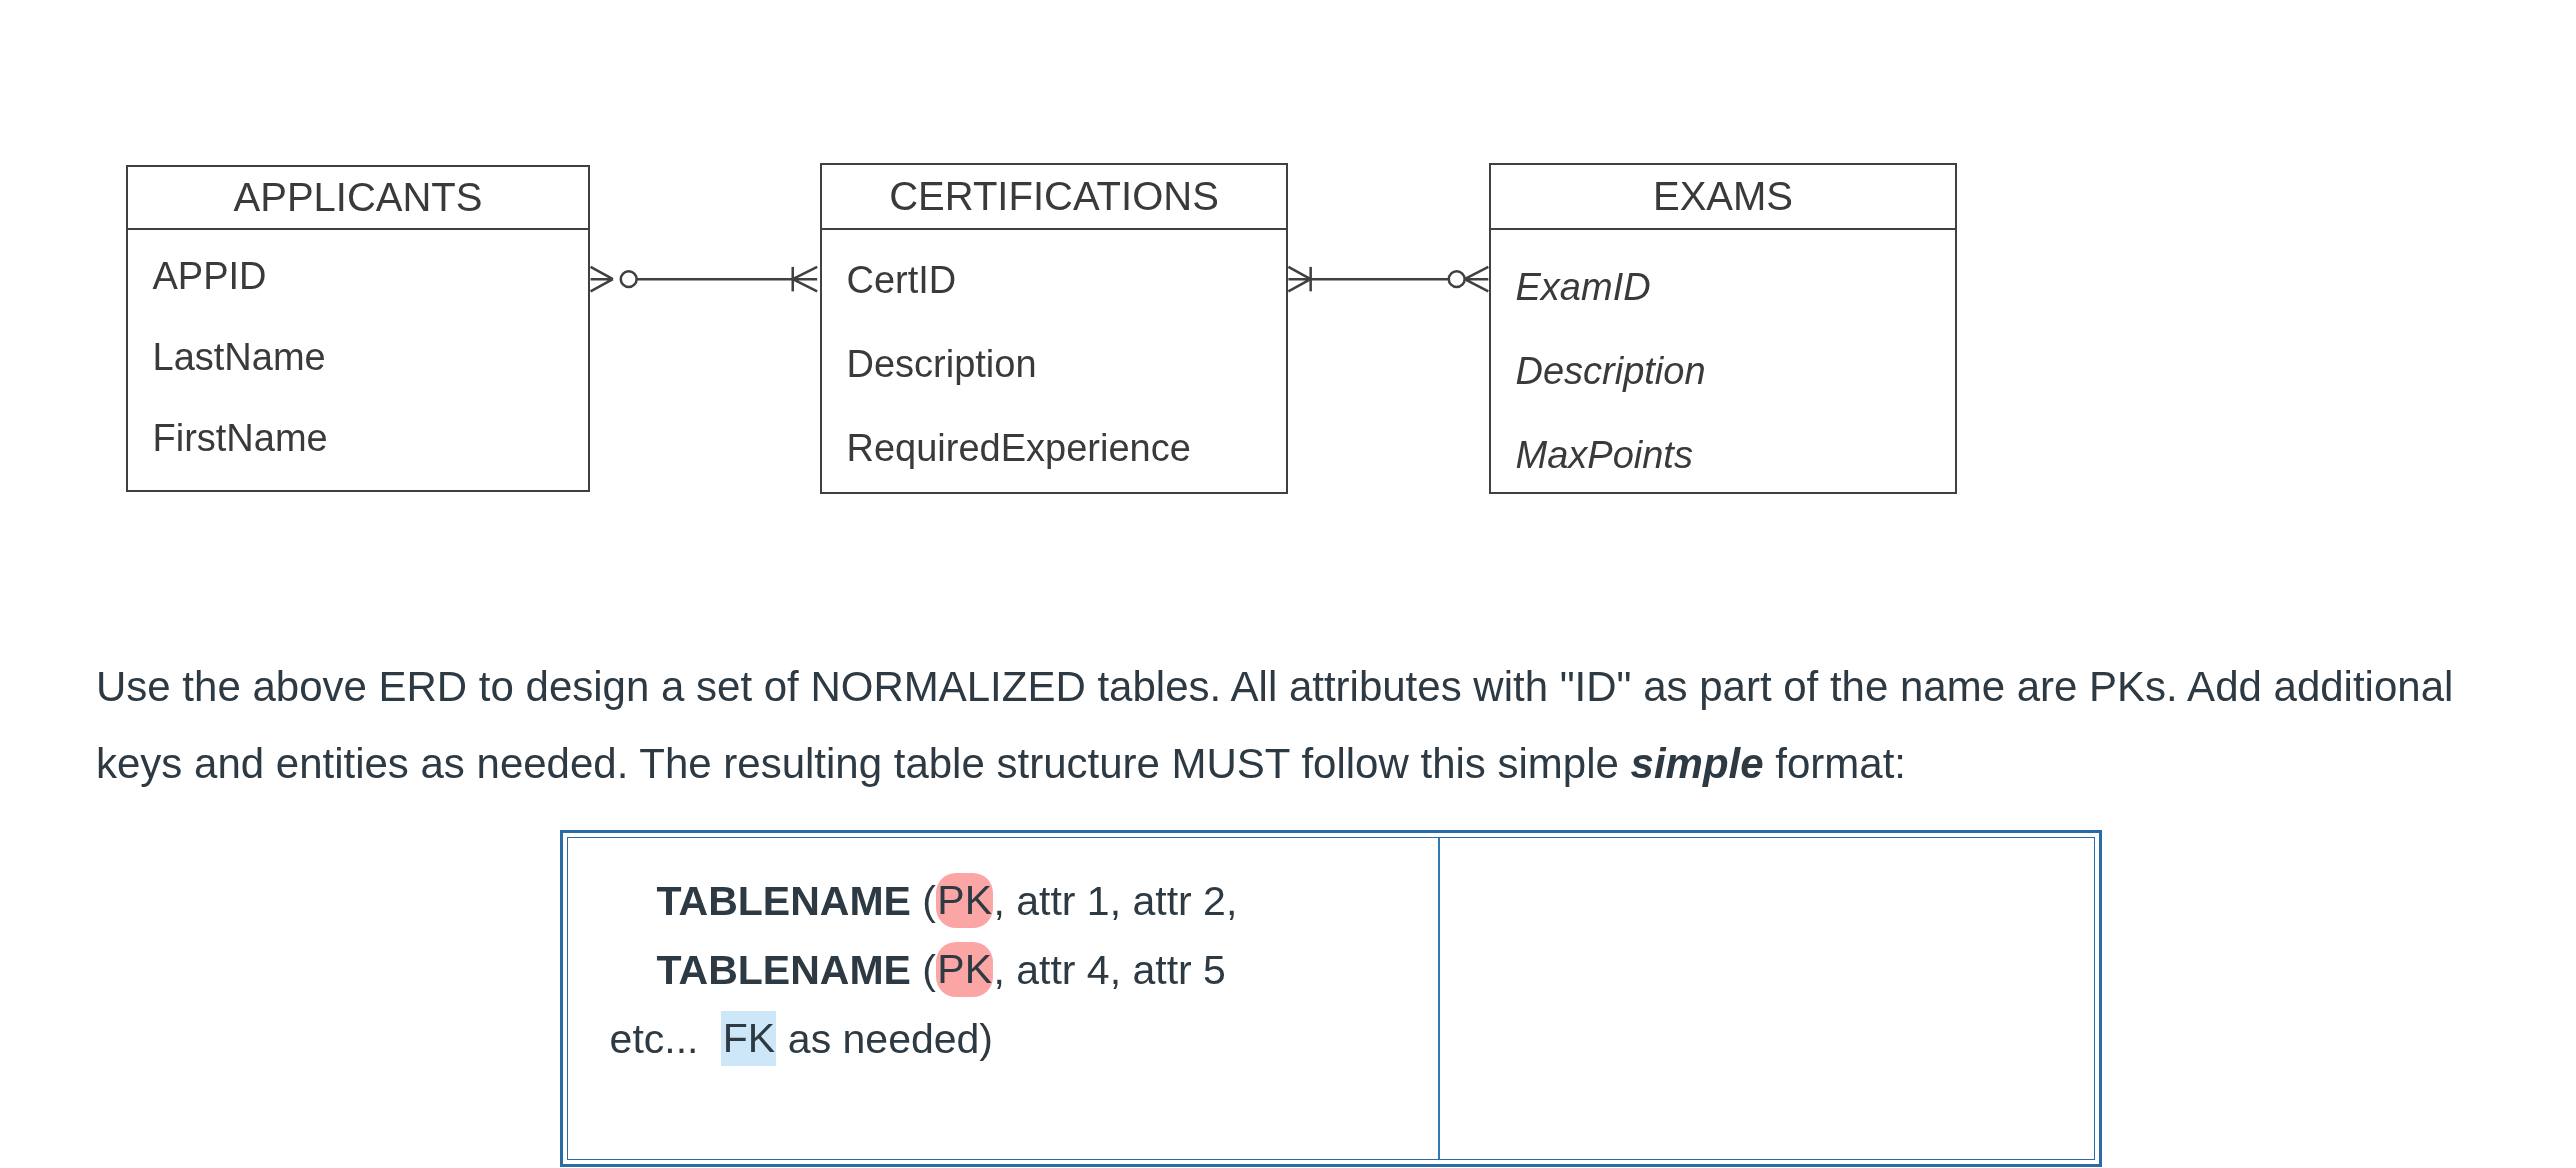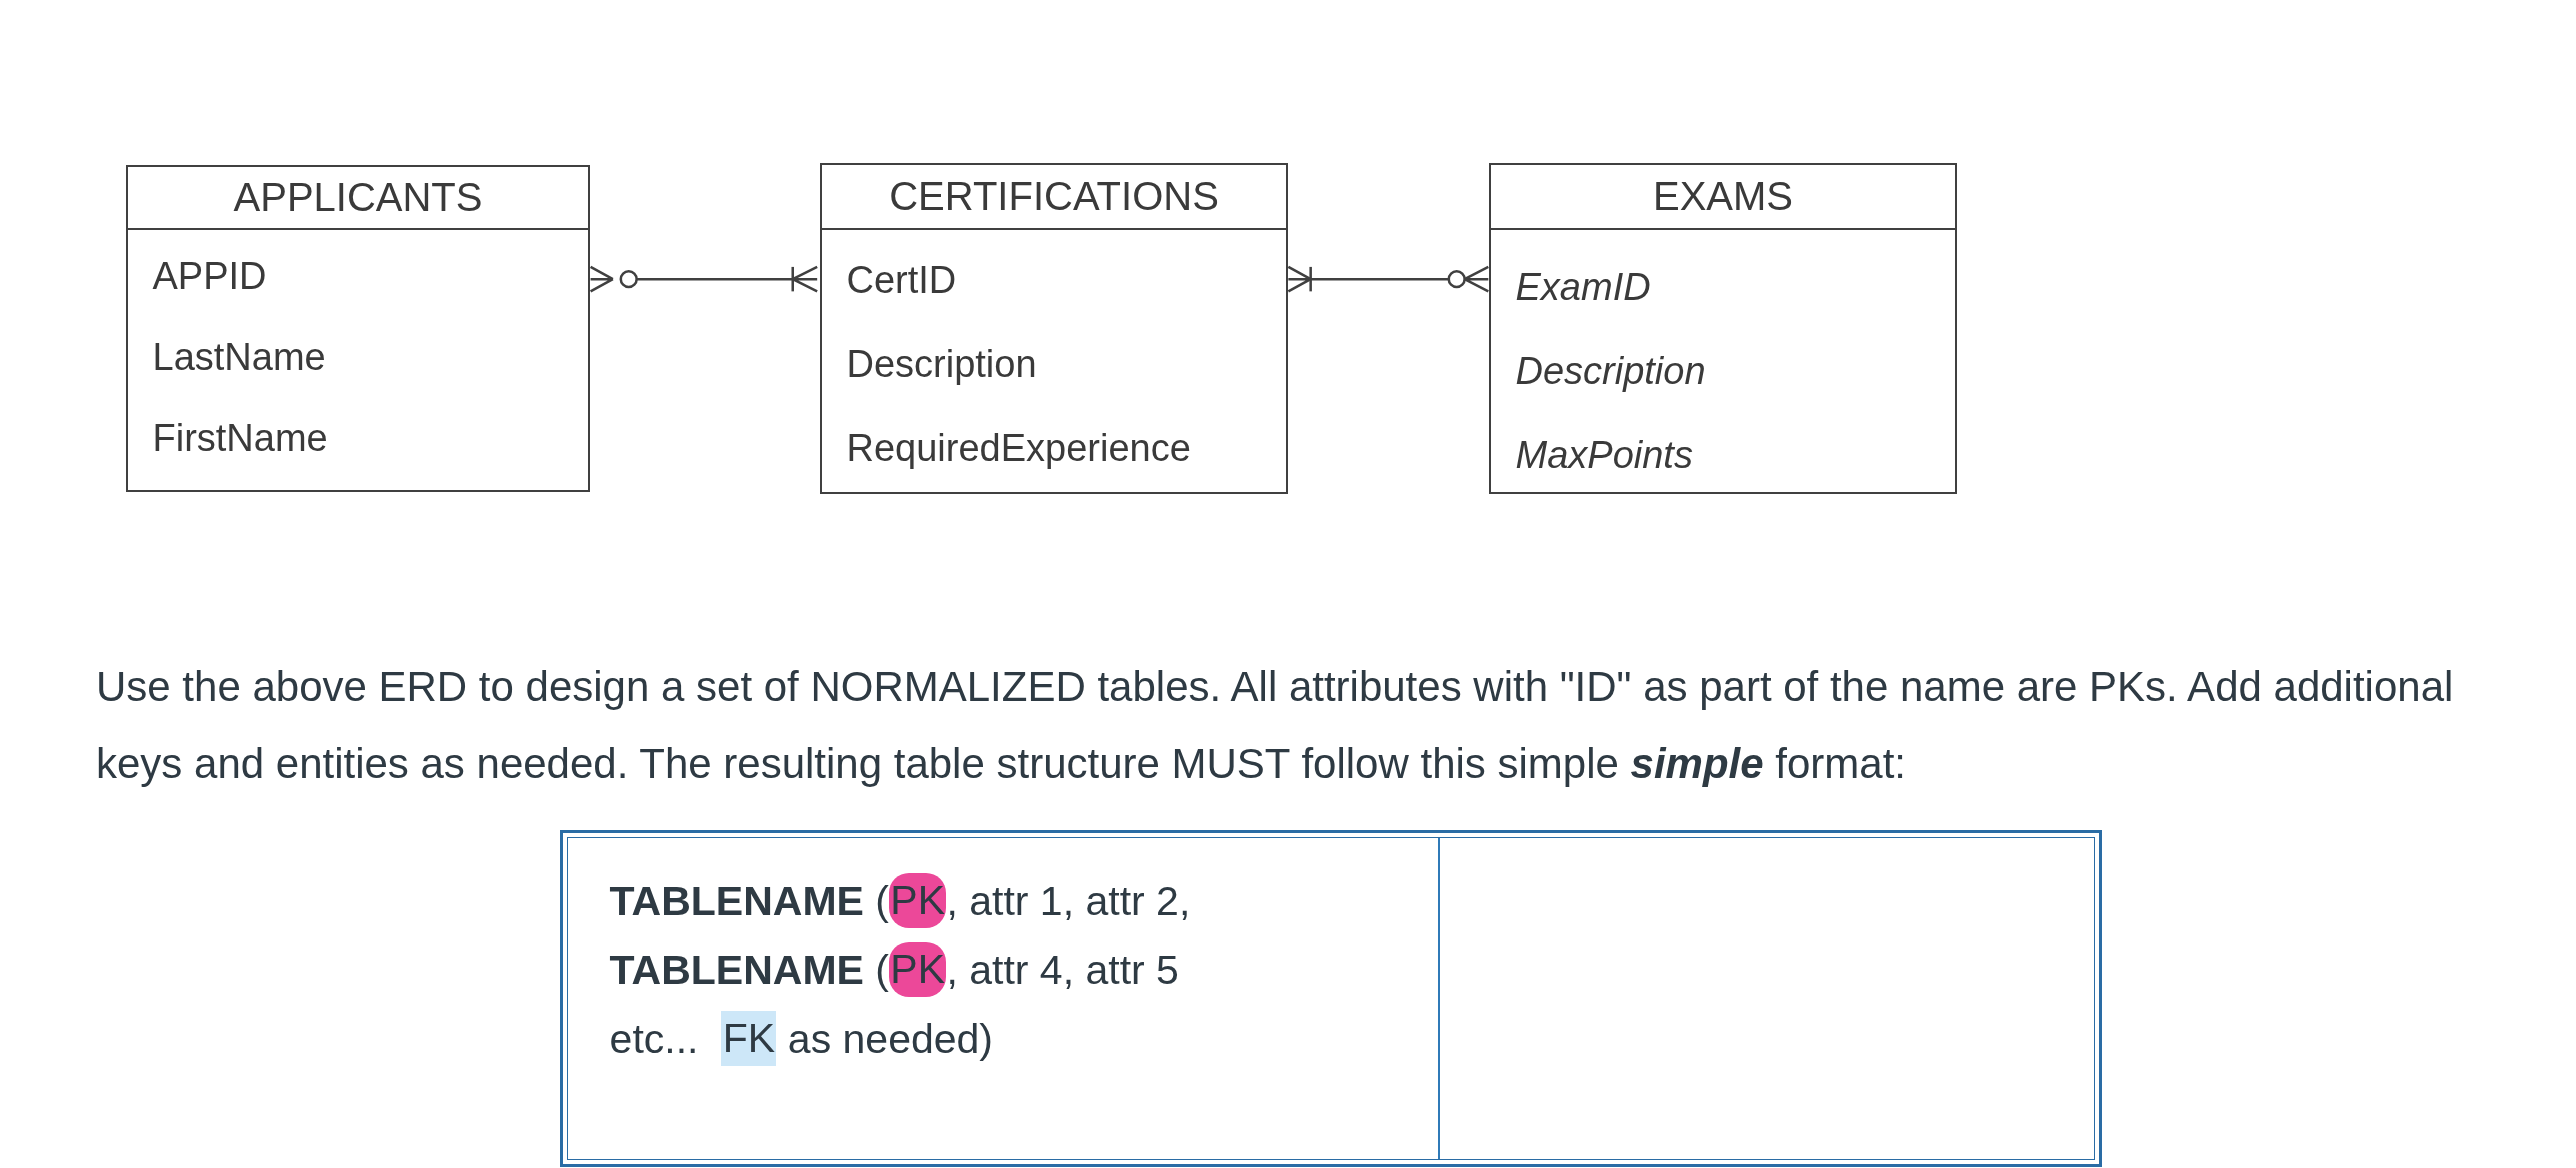--- a/index.html
+++ b/index.html
@@ -38,23 +38,23 @@
   
   .instruction {
     position: absolute;
     left: 96px; top: 648px;
     width: 2417px;
     font-size: 42px;
     line-height: 77px;
     color: #2e3a43;
   }
   .seg-normal { font-weight: normal; }
-  .seg-bold { font-weight: bold; }
+  .seg-bold { font-weight: bold; margin-left: 47px; }
   .seg-bold-italic { font-weight: bold; font-style: italic; }
-  .seg-hl-yellow { background: #ec4899; padding: 4.3px 1.4px; border-radius: 20px; }
+  .seg-hl-yellow { background: #fca5a5; padding: 4.3px 1.4px; border-radius: 20px; }
   .seg-hl-blue { background: #cde7f8; padding: 4.3px 1.4px; }
 
   
   .format-table {
     position: absolute;
     left: 560px; top: 830px;
     width: 1542px; height: 337px;
     border: 3.6px solid #2a6ca5;
   }
   .format-table-inner {

